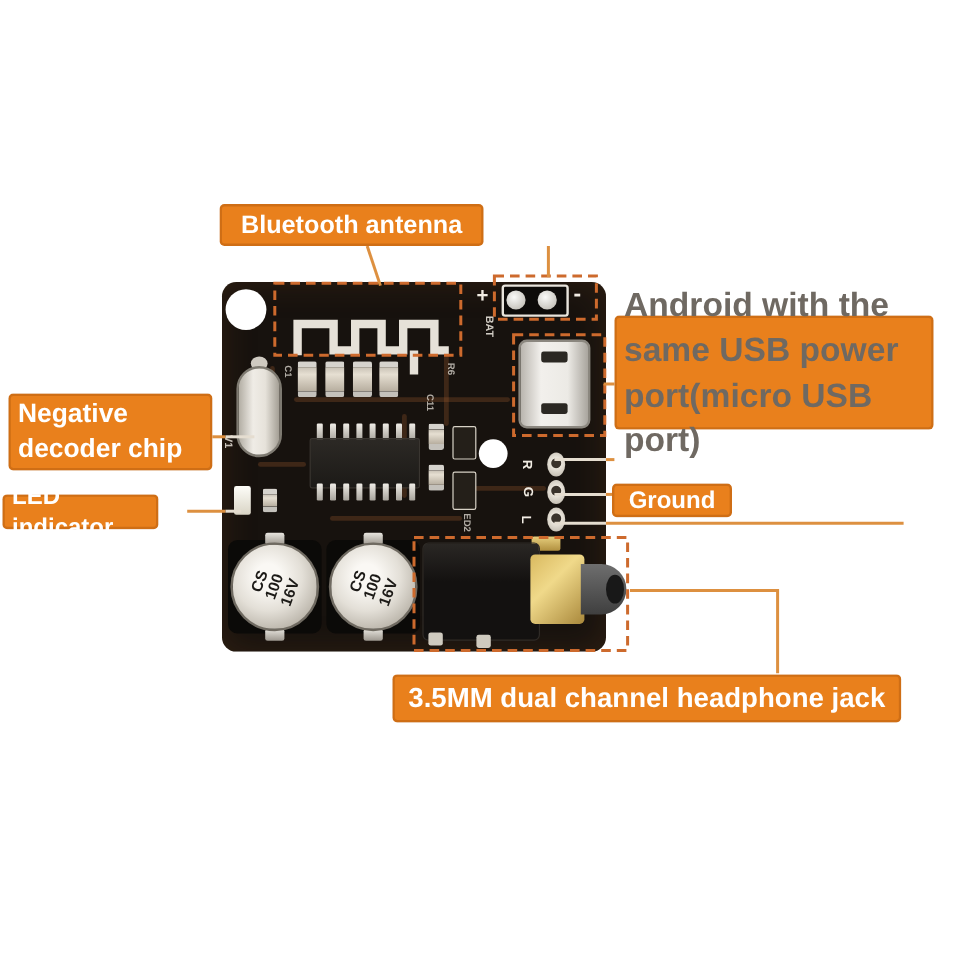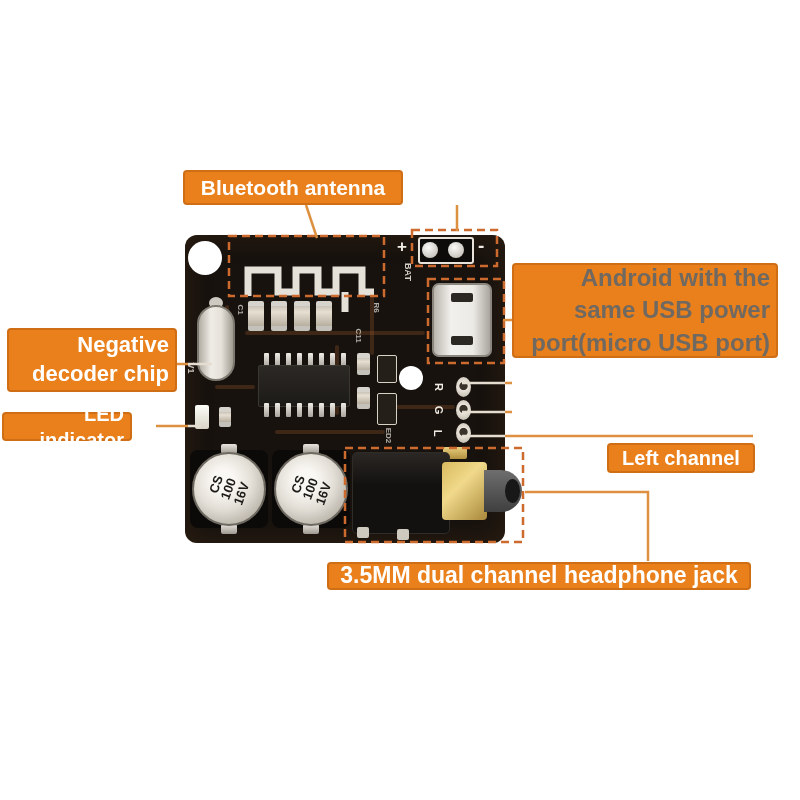--- a/index.html
+++ b/index.html
@@ -1,19 +1,19 @@
 <!DOCTYPE html>
 <html><head>
 <meta charset="utf-8">
 <style>
   html,body{margin:0;padding:0;background:#fff;}
   .canvas{position:relative;width:800px;height:800px;background:#ffffff;overflow:hidden;
           font-family:"Liberation Sans",sans-serif;}
   .lbl{position:absolute;background:#e9801c;color:#ffffff;font-weight:bold;
-       display:flex;align-items:center;justify-content:center;text-align:right;
+       display:flex;align-items:center;justify-content:center;text-align:left;
        border:2px solid rgba(176,88,14,.45);border-radius:4px;box-sizing:border-box;
        line-height:1.3;padding:0 6px;}
   .board{position:absolute;left:185px;top:235px;width:320px;height:308px;
          background:#17120e;border-radius:12px;
          box-shadow:inset 0 0 28px rgba(120,70,30,.25);}
   .board .part{position:absolute;}
   .hole{position:absolute;background:#ffffff;border-radius:50%;}
   .trace{position:absolute;background:rgba(165,95,45,.28);border-radius:2px;}
   .silk{position:absolute;color:#f2ede4;font-weight:bold;}
   .vtext{transform:rotate(90deg);transform-origin:center;}
@@ -164,25 +164,25 @@
     <path d="M525 492 L648 492 L648 561" fill="none" stroke="#dd9040" stroke-width="2.5"></path>
     <line x1="177" y1="364" x2="188" y2="364" stroke="#dd9040" stroke-width="2.5"></line>
     <line x1="188" y1="364" x2="212" y2="364" stroke="#e5ddd0" stroke-width="2.5"></line>
     <line x1="156" y1="426" x2="188" y2="426" stroke="#dd9040" stroke-width="2.5"></line>
     <line x1="188" y1="426" x2="201" y2="426" stroke="#e5ddd0" stroke-width="2.5"></line>
   </svg>
 
   <div class="lbl" style="left:183px;top:170px;width:220px;height:35px;font-size:21px;">Bluetooth antenna</div>
 
 
-  <div class="lbl" style="left:512px;top:263px;width:266px;height:95px;font-size:24px;color:#6f6962;line-height:1.35;">Android with the same USB power port(micro USB port)</div>
+  <div class="lbl" style="left:512px;top:263px;width:266px;height:95px;font-size:28px;color:#6f6962;line-height:1.35;">Android with the same USB power port(micro USB port)</div>
 
 
+  <div class="lbl" style="left:510px;top:403px;width:100px;height:28px;font-size:20px;">Ground</div>
 
-  <div class="lbl" style="left:607px;top:443px;width:148px;height:30px;font-size:20px;">Left channel</div>
 
   <div class="lbl" style="left:7px;top:328px;width:170px;height:64px;font-size:22px;">Negative decoder chip</div>
 
   <div class="lbl" style="left:2px;top:412px;width:130px;height:29px;font-size:20px;">LED indicator</div>
 
-  <div class="lbl" style="left:327px;top:562px;width:424px;height:28px;font-size:23px;">3.5MM dual channel headphone jack</div>
+  <div class="lbl" style="left:327px;top:562px;width:424px;height:40px;font-size:23px;">3.5MM dual channel headphone jack</div>
 
 </div>
 
 </body></html>

